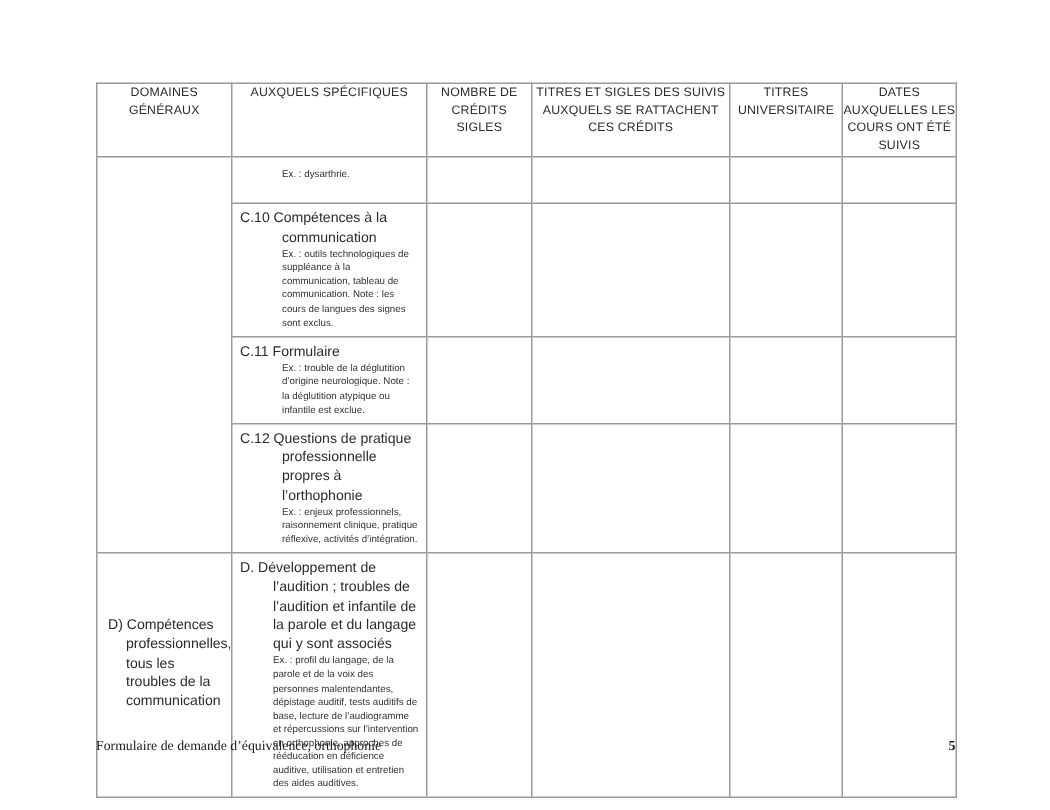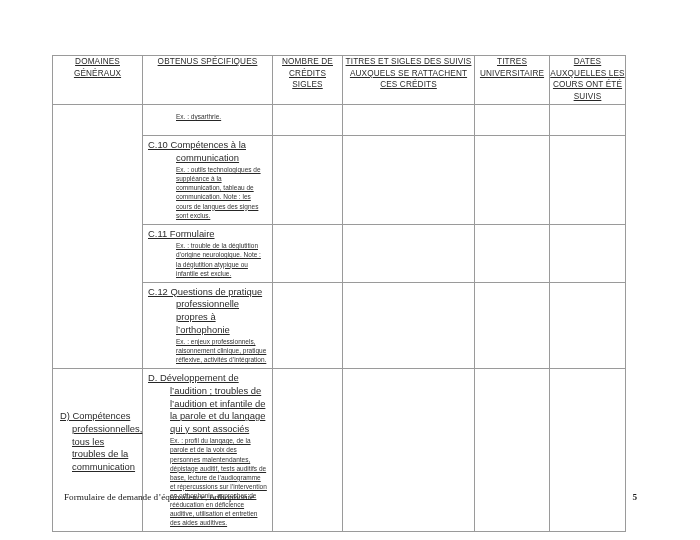--- a/index.html
+++ b/index.html
@@ -19,26 +19,25 @@
   .page {
     position: absolute;
     left: 0; top: 0;
     width: 700px;
     height: 540px;
   }
 
   
   table.eq-table {
     position: absolute;
-    left: 52px;
+    left: 64px;
     top: 55px;
     width: 573px;
     border-collapse: collapse;
     table-layout: fixed;
-    text-decoration: underline;
   }
   table.eq-table td {
     border: 1px solid #9a9a9a;
     vertical-align: top;
     padding: 0;
   }
 
   
   col.c1 { width: 90px; }
   col.c2 { width: 130px; }
@@ -147,21 +146,21 @@
         <col class="c2">
         <col class="c3">
       <col class="c4">
         <col class="c5">
         <col class="c6">
     </colgroup>
     <tbody>
 
       <tr class="header-row">
         <td class="hdr">DOMAINES GÉNÉRAUX</td>
-        <td class="hdr">OBTENUS SPÉCIFIQUES</td>
+        <td class="hdr">AUXQUELS SPÉCIFIQUES</td>
         <td class="hdr">NOMBRE DE CRÉDITS SIGLES</td>
         <td class="hdr">TITRES ET SIGLES DES SUIVIS AUXQUELS SE RATTACHENT CES CRÉDITS</td>
         <td class="hdr">TITRES UNIVERSITAIRE</td>
         <td class="hdr">DATES AUXQUELLES LES COURS ONT ÉTÉ SUIVIS</td>
       </tr>
 
       <tr class="r-ex">
         <td rowspan="4"></td>
         <td>
           <div class="ex-only">Ex. : dysarthrie.</div>

